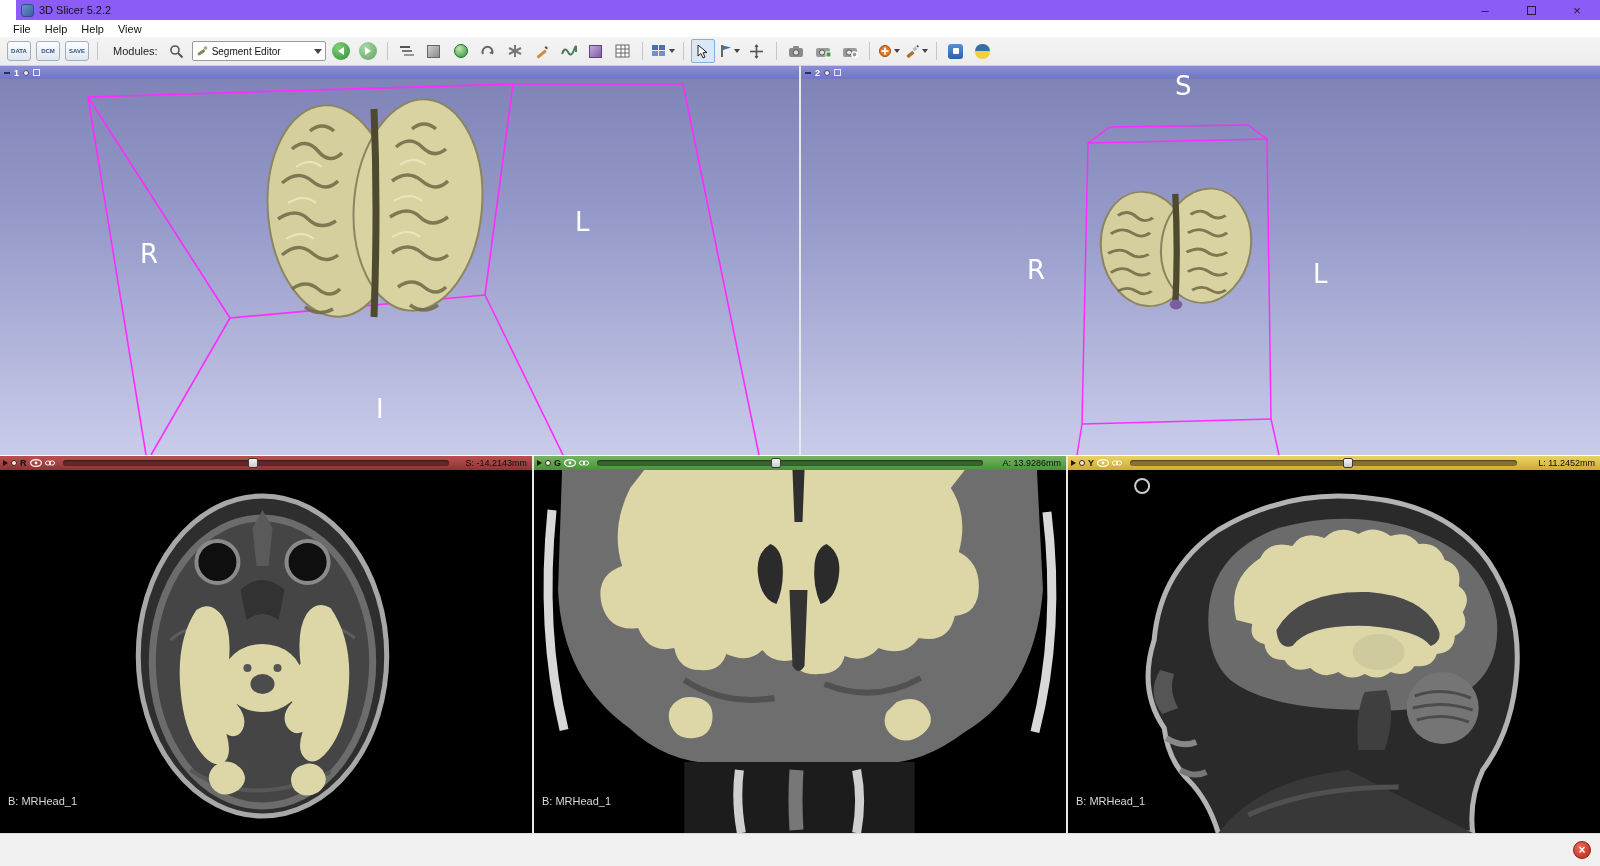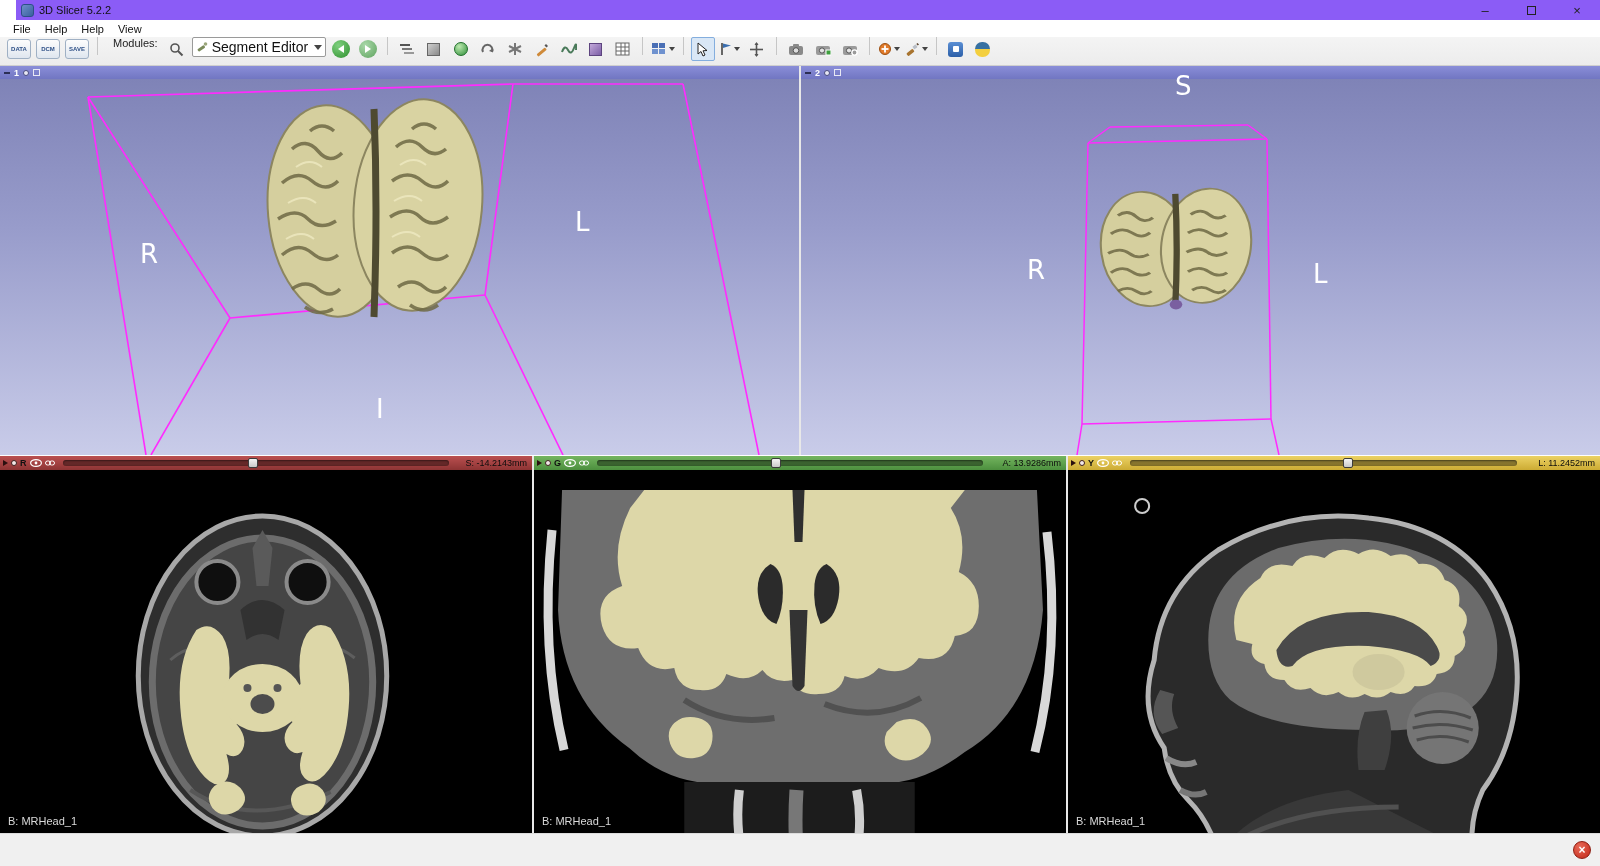--- a/index.html
+++ b/index.html
@@ -18,32 +18,32 @@
   .win-btn .box { width:9px; height:9px; border:1px solid #222; }
 
   
   .menubar { position:absolute; top:20px; left:0; right:16px; height:17px; background:#fff;
     display:flex; align-items:center; font-size:11px; color:#111; padding-left:6px; }
   .menu-item { padding:1px 7px; }
 
   
   .toolbar { position:absolute; top:37px; left:0; right:0; height:29px;
     background:linear-gradient(#f4f4f4,#ececec); border-bottom:1px solid #cfcfcf;
-    display:flex; align-items:flex-start; padding:0 6px; gap:3px; font-size:11px; color:#222; }
+    display:flex; align-items:center; padding:0 6px; gap:3px; font-size:11px; color:#222; }
   .tb-btn { min-width:24px; height:24px; display:flex; align-items:center; justify-content:center;
     border:1px solid transparent; border-radius:2px; }
   .tb-btn.pressed { background:#d9e7f6; border-color:#84aede; }
   .tb-sep { width:1px; height:18px; background:#c6c6c6; margin:0 4px; }
   .tb-label-icon { width:24px; height:20px; border:1px solid #9fb0c4; border-radius:3px;
     background:linear-gradient(#fdfdfd,#dfe6ef); display:flex; align-items:center; justify-content:center;
     font-size:6px; font-weight:bold; color:#2d4f86; letter-spacing:0; }
   .modules-label { margin:0 4px 0 8px; }
   .combo { width:134px; height:20px; background:#fff; border:1px solid #9a9a9a; border-radius:2px;
     display:flex; align-items:center; padding:0 3px; gap:4px; }
-  .combo-text { flex:1; font-size:14px; color:#111; white-space:nowrap; overflow:hidden; }
+  .combo-text { flex:1; font-size:10px; color:#111; white-space:nowrap; overflow:hidden; }
   .caret-down { width:0; height:0; border-left:4px solid transparent; border-right:4px solid transparent;
     border-top:5px solid #444; }
   .mini-caret { width:0; height:0; border-left:3px solid transparent; border-right:3px solid transparent;
     border-top:4px solid #444; margin-left:2px; }
   .round-nav { width:18px; height:18px; border-radius:50%; display:flex; align-items:center; justify-content:center; }
   .round-nav.back { background:radial-gradient(circle at 35% 30%,#7fd07f,#2e8f2e); }
   .round-nav.fwd  { background:radial-gradient(circle at 35% 30%,#a9d8a9,#5ea35e); }
   .nav-arrow-l { width:0; height:0; border-top:4px solid transparent; border-bottom:4px solid transparent;
     border-right:6px solid #fff; }
   .nav-arrow-r { width:0; height:0; border-top:4px solid transparent; border-bottom:4px solid transparent;
@@ -88,21 +88,21 @@
     border-left:5px solid #2a0f0f; }
   .sh-pin { width:6px; height:6px; border-radius:50%; background:#f2e8e8; border:1px solid #40201f; }
   .sh-letter { font-size:9px; font-weight:bold; color:#111; line-height:14px; }
   .sh-eye, .sh-link { display:block; }
   .slice-slider { flex:1; position:relative; height:10px; margin:0 5px; }
   .slider-track { position:absolute; left:0; right:0; top:2px; height:6px; border-radius:3px;
     background:rgba(0,0,0,0.38); box-shadow:inset 0 1px 2px rgba(0,0,0,0.5); }
   .slider-handle { position:absolute; top:0; width:10px; height:10px; border-radius:2px;
     background:linear-gradient(#f4f4f4,#c9c9c9); border:1px solid #3c3c3c; }
   .sh-offset { font-size:9px; color:#0c0c0c; white-space:nowrap; padding:0 2px; min-width:72px; text-align:right; }
-  .slice-body { position:relative; height:363px;margin-top:20px; }
+  .slice-body { position:relative; height:363px; }
   .slice-body svg { position:absolute; inset:0; width:100%; height:100%; }
   .corner-label { position:absolute; left:8px; bottom:26px; color:#d9d9d9; font-size:11px; }
 
   
   .statusbar { position:absolute; top:833px; left:0; right:0; height:33px; background:#f0f0f0;
     border-top:1px solid #dcdcdc; display:flex; align-items:center; }
   .error-log-btn { margin-left:auto; margin-right:9px; width:18px; height:18px; border-radius:50%;
     background:radial-gradient(circle at 35% 30%,#e86a58,#c22718); color:#fff; font-size:12px; font-weight:bold;
     display:flex; align-items:center; justify-content:center; border:1px solid #8e1c10; }
 </style>

